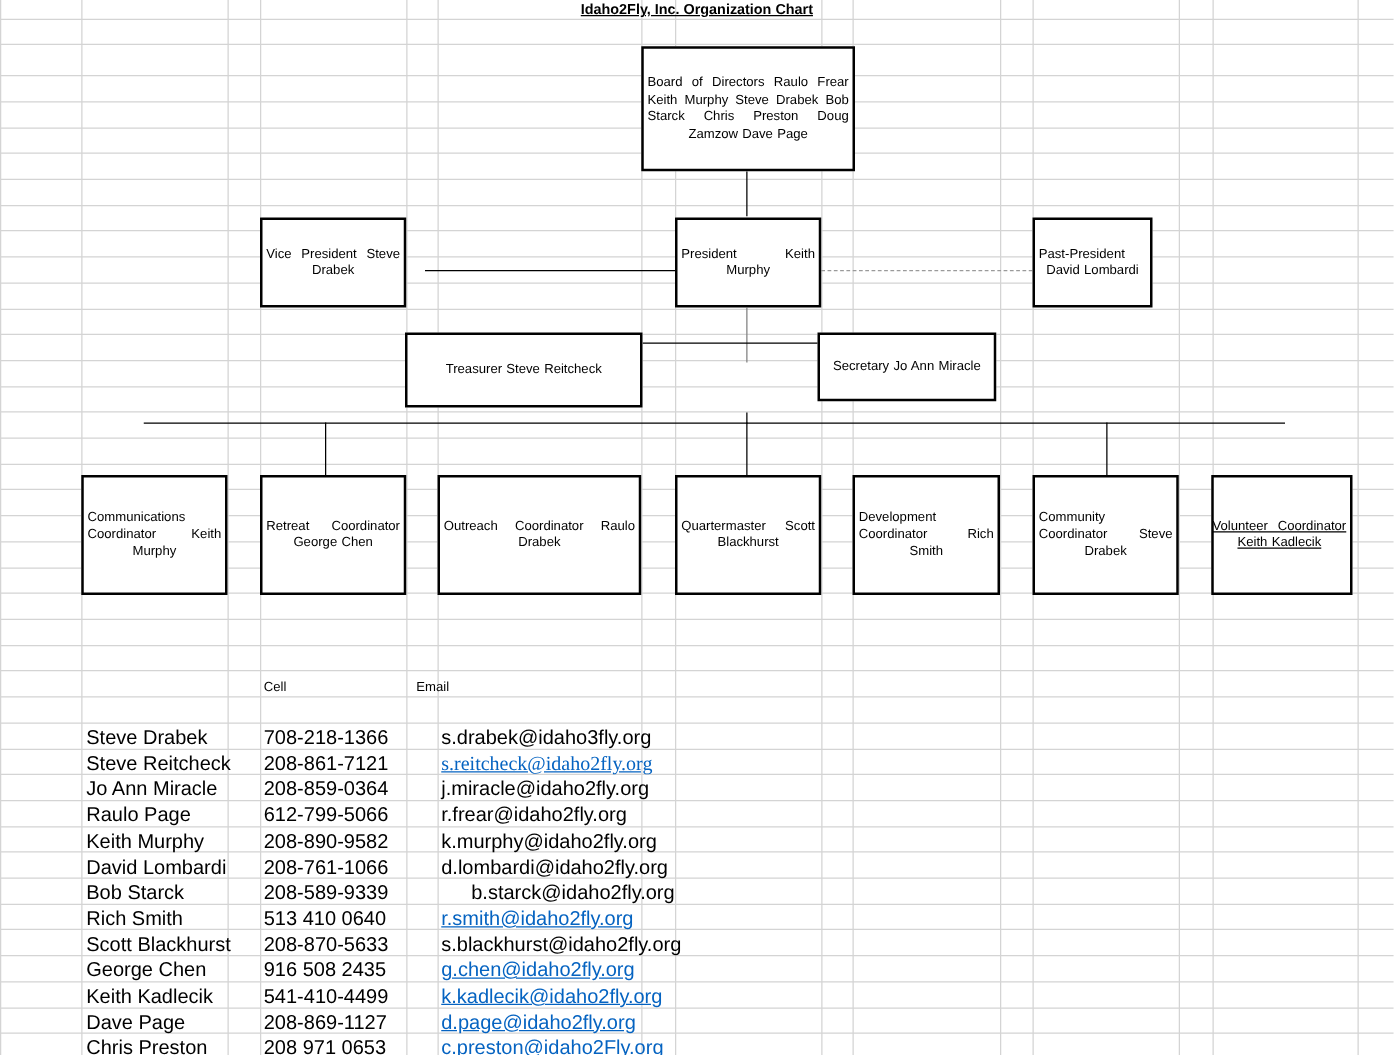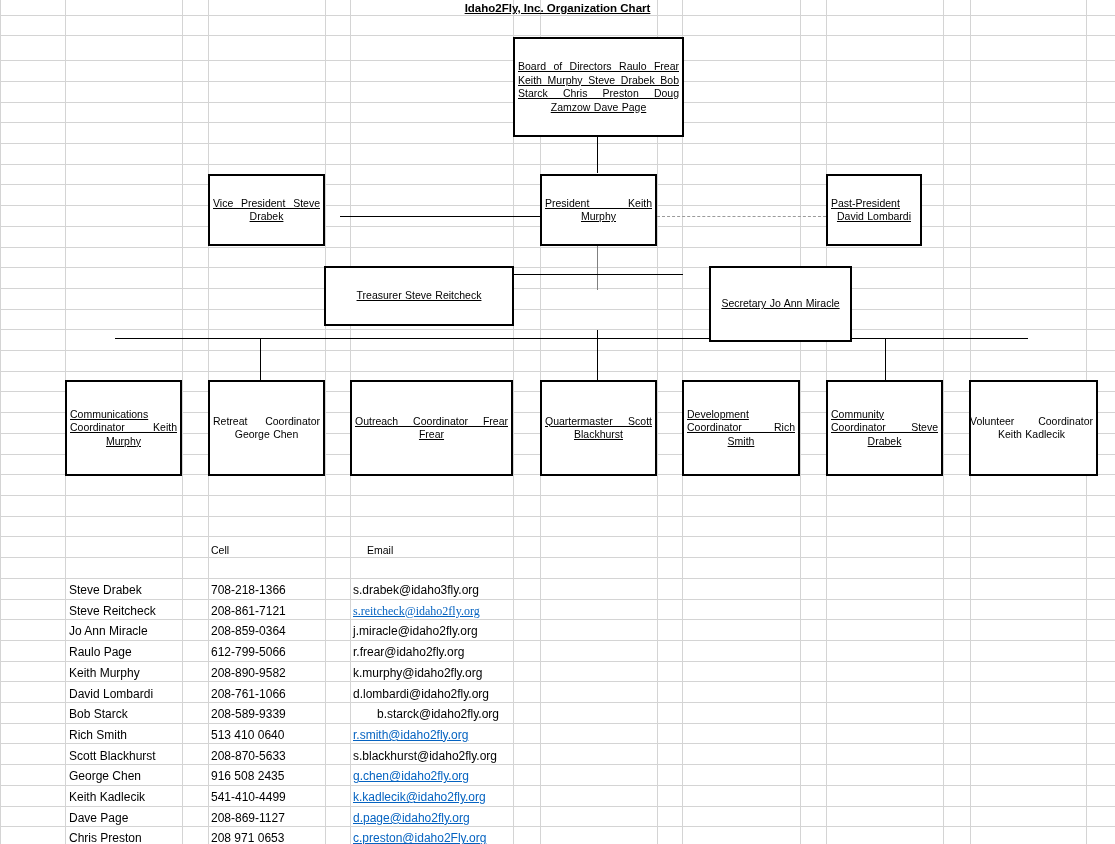--- a/index.html
+++ b/index.html
@@ -53,27 +53,27 @@
     padding: 2px 3px;
   }
   .box-text {
     font-size: 10.5px;
     line-height: 13.5px;
     text-align: justify;
     text-align-last: center;
     width: 100%;
     word-spacing: 0.5px;
   }
-  .box-text.jfull { text-align: justify; text-decoration: underline; }
+  .box-text.jfull { text-align: justify; }
 
   
   #contacts { position: absolute; z-index: 3; left: 0; top: 0; width: 1115px; }
   .cell {
     position: absolute;
-    font-size: 12px;
+    font-size: 16px;
     line-height: 13px;
     white-space: nowrap;
   }
   .cell.hdr { font-size: 10.5px; }
   .link {
     color: #0563C1;
     text-decoration: underline;
   }
 </style>
 </head>
@@ -170,55 +170,55 @@
 </div>
 
 <div class="box" style="left:826px; top:174px; width:96px; height:72px;">
   <div class="box-text jfull">Past-President   David Lombardi</div>
 </div>
 
 <div class="box" style="left:324px; top:266px; width:190px; height:60px;">
   <div class="box-text jfull">Treasurer                    Steve Reitcheck</div>
 </div>
 
-<div class="box" style="left:709px; top:266px; width:143px; height:76px;">
+<div class="box" style="left:654px; top:266px; width:143px; height:55px;">
   <div class="box-text jfull">Secretary                  Jo Ann Miracle</div>
 </div>
 
 <div class="box" style="left:65px; top:380px; width:117px; height:96px;">
   <div class="box-text jfull">Communications Coordinator      Keith Murphy</div>
 </div>
 
 <div class="box" style="left:208px; top:380px; width:117px; height:96px;">
   <div class="box-text">Retreat Coordinator George Chen</div>
 </div>
 
 <div class="box" style="left:350px; top:380px; width:163px; height:96px;">
-  <div class="box-text jfull">Outreach Coordinator      Frear Frear</div>
+  <div class="box-text jfull">Outreach Coordinator      Raulo Drabek</div>
 </div>
 
 <div class="box" style="left:540px; top:380px; width:117px; height:96px;">
   <div class="box-text jfull">Quartermaster   Scott Blackhurst</div>
 </div>
 
 <div class="box" style="left:682px; top:380px; width:118px; height:96px;">
   <div class="box-text jfull">Development Coordinator      Rich Smith</div>
 </div>
 
 <div class="box" style="left:826px; top:380px; width:117px; height:96px;">
   <div class="box-text jfull">Community Coordinator      Steve Drabek</div>
 </div>
 
-<div class="box" style="left:969px; top:380px; width:129px; height:96px; overflow:visible;">
+<div class="box" style="left:969px; top:380px; width:113px; height:96px; overflow:visible;text-decoration:underline;">
   <div class="box-text" style="width:124px; margin-left:-4px;">Volunteer Coordinator Keith Kadlecik</div>
 </div>
 
 <div id="contacts">
     <div class="cell hdr" style="left: 211px; top: 544px;">Cell</div>
-    <div class="cell hdr" style="left: 367px; top: 544px;">Email</div>
+    <div class="cell hdr" style="left: 333px; top: 544px;">Email</div>
     <div class="cell" style="left: 69px; top: 584px;">Steve Drabek</div>
     <div class="cell" style="left: 211px; top: 584px;">708-218-1366</div>
     <div class="cell" style="left: 353px; top: 584px;">s.drabek@idaho3fly.org</div>
     <div class="cell" style="left: 69px; top: 604.7px;">Steve Reitcheck</div>
     <div class="cell" style="left: 211px; top: 604.7px;">208-861-7121</div>
     <div class="cell link" style="left: 353px; top: 604.7px; font-family: Liberation Serif, serif;">s.reitcheck@idaho2fly.org</div>
     <div class="cell" style="left: 69px; top: 625.4px;">Jo Ann Miracle</div>
     <div class="cell" style="left: 211px; top: 625.4px;">208-859-0364</div>
     <div class="cell" style="left: 353px; top: 625.4px;">j.miracle@idaho2fly.org</div>
     <div class="cell" style="left: 69px; top: 646.1px;">Raulo Page</div>

